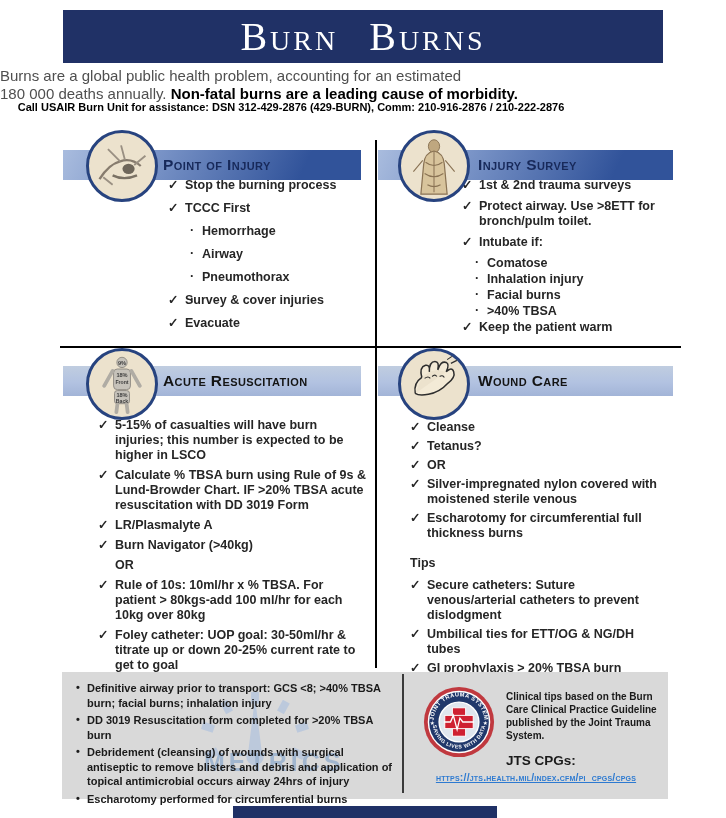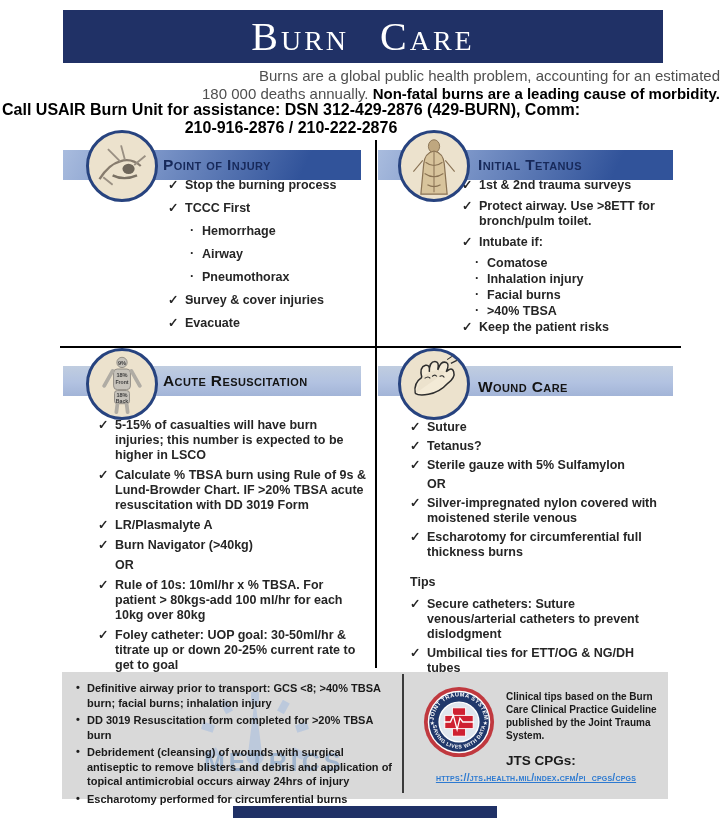--- a/index.html
+++ b/index.html
@@ -4,24 +4,24 @@
 <style>
   html,body{margin:0;padding:0;background:#fff;}
   .page{position:relative;width:726px;height:818px;background:#fff;overflow:hidden;
         font-family:"Liberation Sans",sans-serif;}
 
   
   .navy-bar{position:absolute;left:63px;top:10px;width:600px;height:53px;background:#203166;
             display:flex;align-items:center;justify-content:center;}
   .navy-bar .title{font-family:"Liberation Serif",serif;font-variant:small-caps;color:#fff;
                    font-size:40px;letter-spacing:3px;word-spacing:18px;font-weight:500;}
-  .intro{position:absolute;left:0;top:67px;width:720px;text-align:right;color:#4f4f4f;
+  .intro{position:absolute;left:0;top:67px;width:720px;text-align:left;color:#4f4f4f;
          font-size:15px;line-height:1.22;font-weight:500;}
   .intro b{color:#000;font-weight:700;}
-  .hotline{position:absolute;left:0;top:101px;width:582px;text-align:center;font-size:16px;
+  .hotline{position:absolute;left:0;top:101px;width:582px;text-align:center;font-size:11px;
            color:#000;font-weight:600;}
   .hotline b{font-weight:800;}
 
   
   .vdiv{position:absolute;left:375px;top:140px;width:2px;height:528px;background:#000;}
   .hdiv{position:absolute;left:60px;top:346px;width:621px;height:2px;background:#000;}
 
   .banner{position:absolute;height:30px;display:flex;align-items:center;}
   .banner.top{background:linear-gradient(115deg,#a9bcde 0%,#7b95c8 30%,#31539a 80%);}
   .banner.bottom{background:linear-gradient(180deg,#c0cde0 0%,#b2c2e1 55%,#a2b4d7 100%);}
@@ -66,21 +66,21 @@
             font-weight:800;color:#2d7ad1;text-decoration:underline;font-variant:small-caps;
             letter-spacing:.2px;cursor:pointer;}
   .bottom-bar{position:absolute;left:233px;top:806px;width:264px;height:12px;background:#203166;}
 </style>
 </head>
 <body>
 
 <div class="page">
 
   <div class="navy-bar">
-    <span class="title">Burn Care</span>
+    <span class="title">Burn Burns</span>
   </div>
 
   <div class="intro">
     <div>Burns are a global public health problem, accounting for an estimated</div>
     <div><span>180 000 deaths annually. </span><b>Non-fatal burns are a leading cause of morbidity.</b></div>
   </div>
   <div class="hotline">
     <b>Call USAIR Burn Unit for assistance: </b><span>DSN 312-429-2876 (429-BURN), Comm: 210-916-2876 / 210-222-2876</span>
   </div>
 
@@ -103,39 +103,39 @@
       <li class="li-check"><span class="mk">✓</span><span>TCCC First</span></li>
       <li class="li-dot"><span class="mk">·</span><span>Hemorrhage</span></li>
       <li class="li-dot"><span class="mk">·</span><span>Airway</span></li>
       <li class="li-dot"><span class="mk">·</span><span>Pneumothorax</span></li>
       <li class="li-dot"><span class="mk">·</span></li>
       <li class="li-check"><span class="mk">✓</span><span>Survey &amp; cover injuries</span></li>
       <li class="li-check"><span class="mk">✓</span><span>Evacuate</span></li>
     </ul>
 
   <div class="banner top" style="left:378px;top:150px;width:295px;">
-    <span class="btitle">Initial Tetanus</span>
+    <span class="btitle">Injury Survey</span>
   </div>
   <div class="qcircle" style="left:398px;top:130px;">
     <svg width="60" height="60" viewBox="0 0 64 64">
       <ellipse cx="32" cy="11" rx="6" ry="7" fill="#bfa77f" stroke="#8a7354" stroke-width="1"></ellipse>
       <path d="M18 62 L21 30 Q22 18 32 16 Q42 18 43 30 L46 62 Z" fill="#d8c49c" stroke="#8a7354" stroke-width="1.3"></path>
       <path d="M32 16 V60 M23 28 Q32 35 41 28 M22 40 Q32 47 42 40 M25 52 Q32 56 39 52" stroke="#8a7354" stroke-width="1.1" fill="none"></path>
       <path d="M20 26 L10 38 M44 26 L54 38" stroke="#8a7354" stroke-width="1.2" fill="none"></path>
     </svg>
   </div>
   <ul class="q-list q2" style="left:462px;top:178px;width:214px;">
       <li class="li-check"><span class="mk">✓</span><span>1st &amp; 2nd trauma surveys</span></li>
       <li class="li-check"><span class="mk">✓</span><span>Protect airway. Use &gt;8ETT for bronch/pulm toilet.</span></li>
       <li class="li-check"><span class="mk">✓</span><span>Intubate if:</span></li>
       <li class="li-dot"><span class="mk">·</span><span>Comatose</span></li>
       <li class="li-dot"><span class="mk">·</span><span>Inhalation injury</span></li>
       <li class="li-dot"><span class="mk">·</span><span>Facial burns</span></li>
       <li class="li-dot"><span class="mk">·</span><span>&gt;40% TBSA</span></li>
-      <li class="li-check"><span class="mk">✓</span><span>Keep the patient risks</span></li>
+      <li class="li-check"><span class="mk">✓</span><span>Keep the patient warm</span></li>
     </ul>
 
   <div class="banner bottom" style="left:63px;top:366px;width:298px;">
     <span class="btitle">Acute Resuscitation</span>
   </div>
   <div class="qcircle" style="left:86px;top:348px;">
     <svg width="60" height="60" viewBox="0 0 64 64" style="font-family:'Liberation Sans',sans-serif;">
       <circle cx="32" cy="9" r="5.5" fill="#c6c2ba" stroke="#8f8b83" stroke-width="1"></circle>
       <rect x="23" y="16" width="18" height="22" rx="4" fill="#c6c2ba" stroke="#8f8b83" stroke-width="1"></rect>
       <rect x="24" y="39" width="16" height="14" rx="3" fill="#c6c2ba" stroke="#8f8b83" stroke-width="1"></rect>
@@ -151,34 +151,34 @@
       <li class="li-check"><span class="mk">✓</span><span>5-15% of casualties will have burn injuries; this number is expected to be higher in LSCO</span></li>
       <li class="li-check"><span class="mk">✓</span><span>Calculate % TBSA burn using Rule of 9s &amp; Lund-Browder Chart. IF &gt;20% TBSA acute resuscitation with DD 3019 Form</span></li>
       <li class="li-check"><span class="mk">✓</span><span>LR/Plasmalyte A</span></li>
       <li class="li-check"><span class="mk">✓</span><span>Burn Navigator (&gt;40kg)</span></li>
       <li class="li-plain"><span>OR</span></li>
       <li class="li-check"><span class="mk">✓</span><span>Rule of 10s: 10ml/hr x % TBSA. For patient &gt; 80kgs-add 100 ml/hr for each 10kg over 80kg</span></li>
       <li class="li-check"><span class="mk">✓</span><span>Foley catheter: UOP goal: 30-50ml/hr &amp; titrate up or down 20-25% current rate to get to goal</span></li>
       <li class="li-check"><span class="mk">✓</span><span>250 ml/kg x24 hrs risks ABD Compartment Syndrome</span></li>
     </ul>
 
-  <div class="banner bottom" style="left:378px;top:366px;width:295px;align-items:flex-end;">
+  <div class="banner bottom" style="left:378px;top:366px;width:295px;">
     <span class="btitle">Wound Care</span>
   </div>
   <div class="qcircle" style="left:398px;top:348px;">
     <svg width="60" height="60" viewBox="0 0 64 64">
       <path d="M12 42 Q10 31 19 25 M19 25 Q16 14 23 12 Q28 11 27 19 M27 19 Q27 8 33 8 Q38 8 36 17 M36 17 Q39 7 45 9 Q49 11 45 19 M45 19 Q51 13 53 19 Q55 25 47 31 Q38 41 26 43 Q16 45 12 42" fill="#f3ead6" stroke="#2e2e2e" stroke-width="1.6"></path>
       <path d="M22 26 Q26 23 28 26 M30 24 Q33 21 35 24 M38 24 Q41 22 43 25" stroke="#2e2e2e" stroke-width="1.2" fill="none"></path>
       <path d="M46 6 L52 2 M50 10 L58 6" stroke="#2e2e2e" stroke-width="1.2" fill="none"></path>
     </svg>
   </div>
   <ul class="q-list q4" style="left:410px;top:420px;width:252px;">
-      <li class="li-check"><span class="mk">✓</span><span>Suture</span></li>
+      <li class="li-check"><span class="mk">✓</span><span>Cleanse</span></li>
       <li class="li-check"><span class="mk">✓</span><span>Tetanus?</span></li>
-      <li class="li-check"><span class="mk">✓</span><span>Sterile gauze with 5% Sulfamylon</span></li>
+      <li class="li-check"><span class="mk">✓</span></li>
       <li class="li-plain"><span>OR</span></li>
       <li class="li-check"><span class="mk">✓</span><span>Silver-impregnated nylon covered with moistened sterile venous</span></li>
       <li class="li-check"><span class="mk">✓</span><span>Escharotomy for circumferential full thickness burns</span></li>
       <li class="li-heading"><span>Tips</span></li>
       <li class="li-check"><span class="mk">✓</span><span>Secure catheters: Suture venous/arterial catheters to prevent dislodgment</span></li>
       <li class="li-check"><span class="mk">✓</span><span>Umbilical ties for ETT/OG &amp; NG/DH tubes</span></li>
       <li class="li-check"><span class="mk">✓</span><span>GI prophylaxis &gt; 20% TBSA burn</span></li>
     </ul>
 
   <div class="gray-box"></div>

